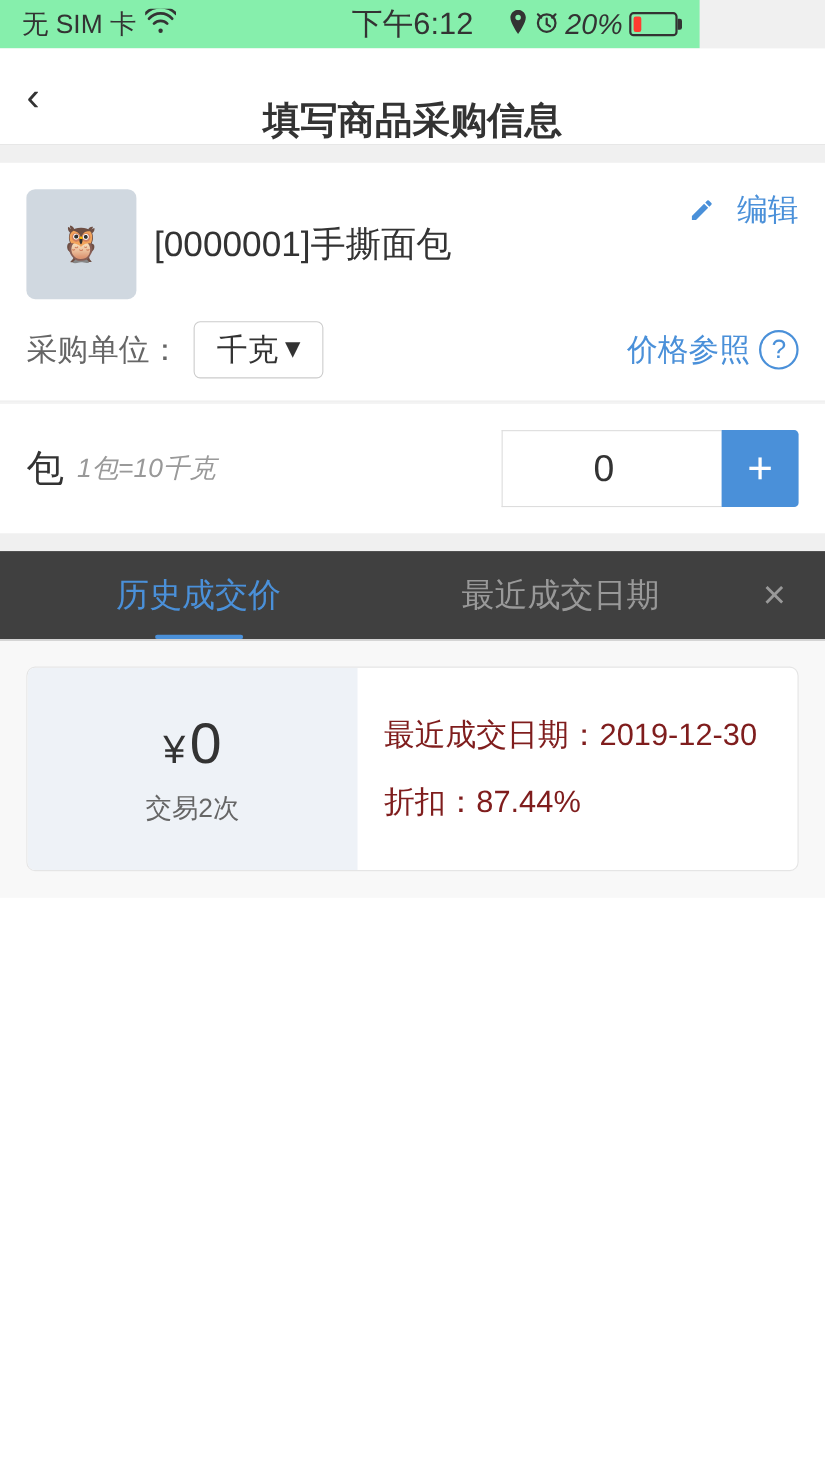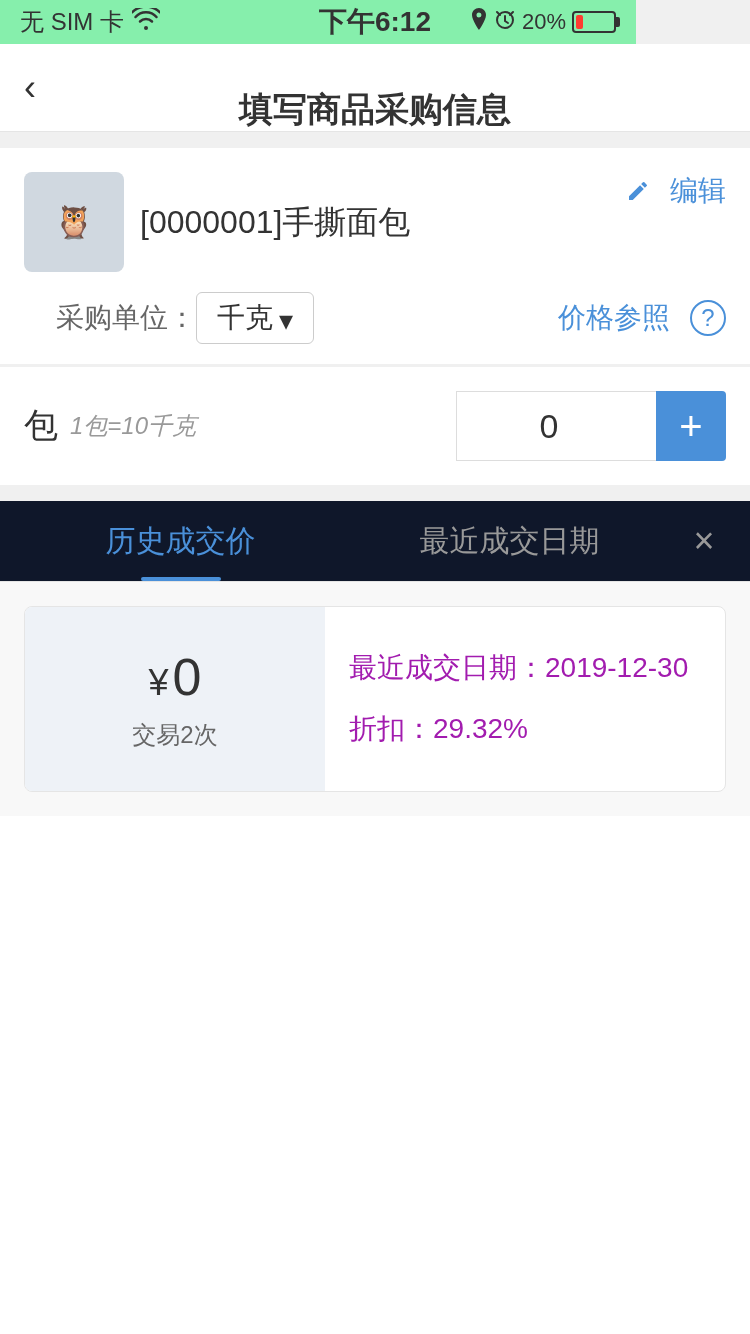--- a/index.html
+++ b/index.html
@@ -26,30 +26,31 @@
       color: #333;
     }
     .status-left {
       display: flex;
       align-items: center;
       gap: 8px;
       font-size: 24px;
     }
     .status-center {
       font-size: 28px;
-      font-weight: 700;
+      font-weight: 400;
       position: absolute;
       left: 50%;
       transform: translateX(-50%);
     }
     .status-right {
       display: flex;
       align-items: center;
       gap: 6px;
-      font-size: 22px;
+      font-size: 26px;
+      font-style: italic;
     }
     .battery-icon {
       width: 44px;
       height: 22px;
       border: 2px solid #333;
       border-radius: 4px;
       position: relative;
       display: flex;
       align-items: center;
       padding: 2px;
@@ -153,27 +154,27 @@
       color: #666;
     }
     .unit-select {
       border: 1px solid #ccc;
       border-radius: 6px;
       padding: 6px 20px;
       font-size: 28px;
       color: #333;
       background: #fff;
       display: flex;
-      align-items: flex-end;
+      align-items: flex-start;
       gap: 6px;
     }
     .price-ref {
       display: flex;
       align-items: center;
-      gap: 20px;
+      gap: 8px;
       color: #4a90d9;
       font-size: 28px;
       cursor: pointer;
     }
     .price-ref-help {
       width: 36px;
       height: 36px;
       border-radius: 50%;
       border: 2px solid #4a90d9;
       display: flex;
@@ -241,21 +242,21 @@
     
     .section-divider {
       width: 750px;
       height: 16px;
       background: #f0f0f0;
     }
 
     
     .tab-row {
       width: 750px;
-      background: #0f172a;
+      background: #404040;
       display: flex;
       align-items: center;
       border-bottom: 1px solid #e5e5e5;
       padding: 0 16px;
       position: relative;
     }
     .tab-item {
       flex: 1;
       height: 80px;
       display: flex;
@@ -331,21 +332,21 @@
     .price-card-right {
       flex: 1;
       padding: 30px 24px;
       display: flex;
       flex-direction: column;
       justify-content: center;
       gap: 16px;
     }
     .price-detail-row {
       font-size: 28px;
-      color: #a21caf;
+      color: #7f1d1d;
       line-height: 1.6;
     }
   </style>
 </head>
 <body>
 
 <div class="status-bar">
   <div class="status-left">
     <span>无 SIM 卡</span>
     <span>
@@ -392,21 +393,21 @@
       <span class="product-name">[0000001]手撕面包</span>
     </div>
     <div class="edit-btn">
       <svg width="24" height="24" viewBox="0 0 24 24" fill="none">
         <path d="M3 17.25V21h3.75L17.81 9.94l-3.75-3.75L3 17.25zM20.71 7.04a1 1 0 0 0 0-1.41l-2.34-2.34a1 1 0 0 0-1.41 0l-1.83 1.83 3.75 3.75 1.83-1.83z" fill="#4a90d9"></path>
       </svg>
       <span>编辑</span>
     </div>
   </div>
   <div class="product-unit-row">
-    <div style="display:flex;align-items:center;margin-left:32px;">
+    <div style="display:flex;align-items:center;gap:12px;">
       <span class="unit-label">采购单位：</span>
       <div class="unit-select">
         <span>千克</span>
         <span>▾</span>
       </div>
     </div>
     <div class="price-ref">
       <span>价格参照</span>
       <div class="price-ref-help">?</div>
     </div>
@@ -443,19 +444,19 @@
         <span class="price-currency">¥</span>
         <span class="price-amount">0</span>
       </div>
       <span class="trade-count">交易2次</span>
     </div>
     <div class="price-card-right">
       <div class="price-detail-row">
         <span>最近成交日期：</span><span>2019-12-30</span>
       </div>
       <div class="price-detail-row">
-        <span>折扣：</span><span>29.32%</span>
+        <span>折扣：</span><span>87.44%</span>
       </div>
     </div>
   </div>
 </div>
 
 <div style="background:#fff;flex:1;min-height:600px;"></div>
 
 </body></html>

